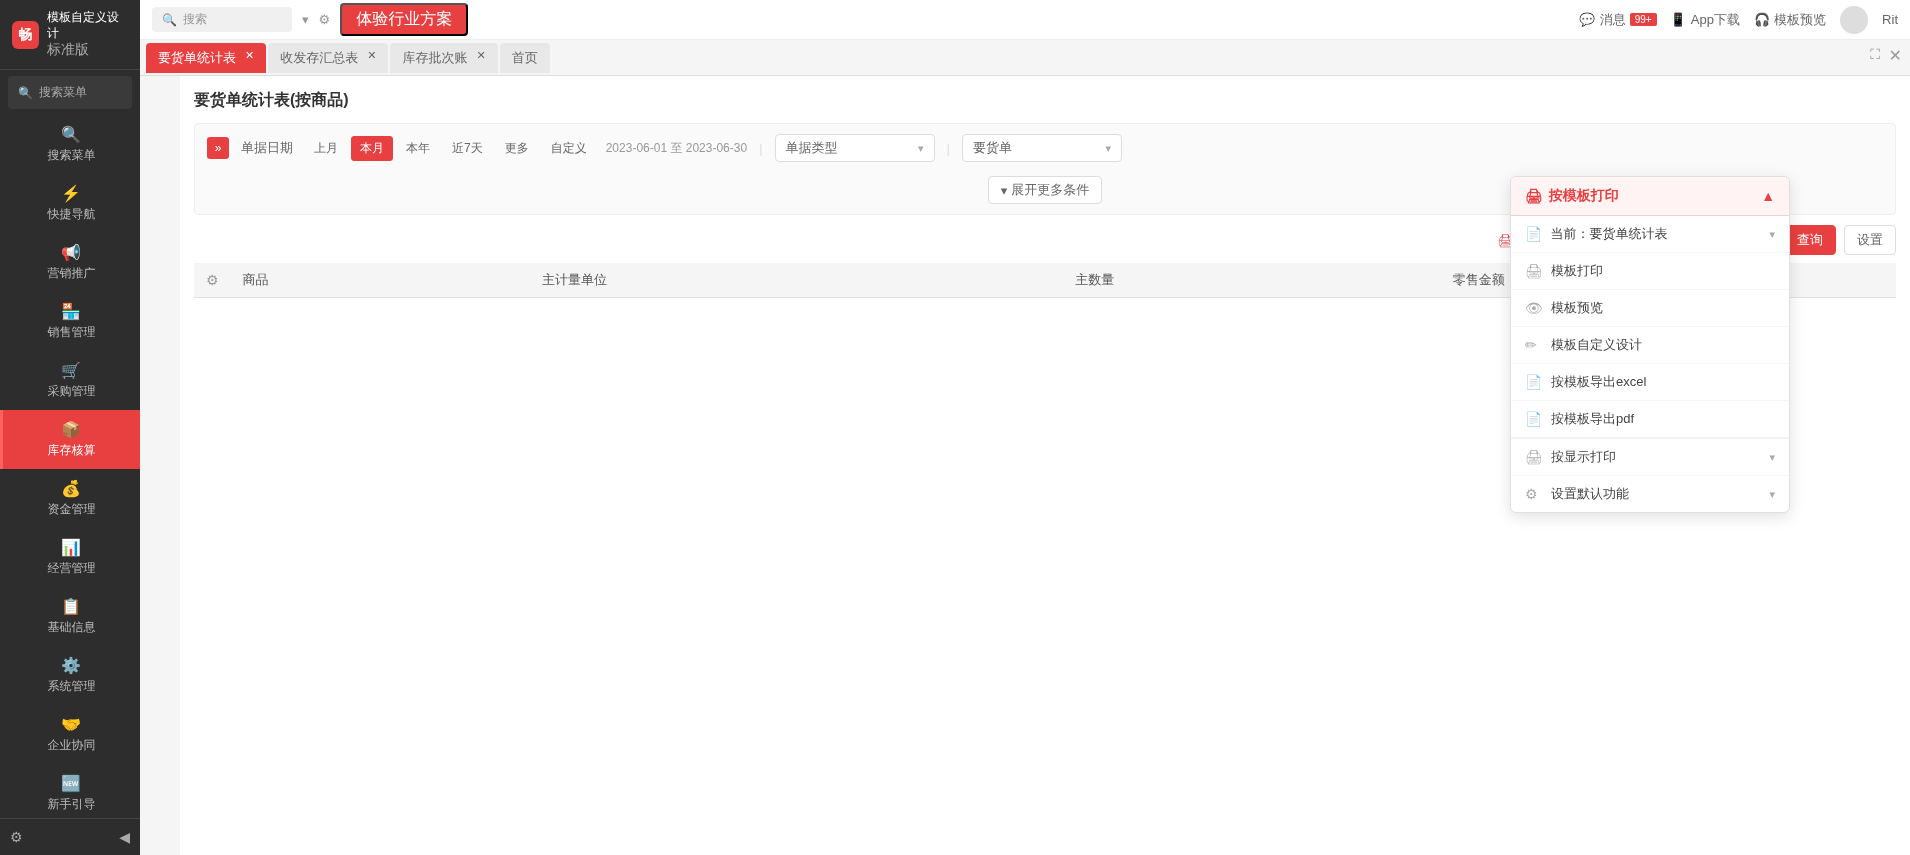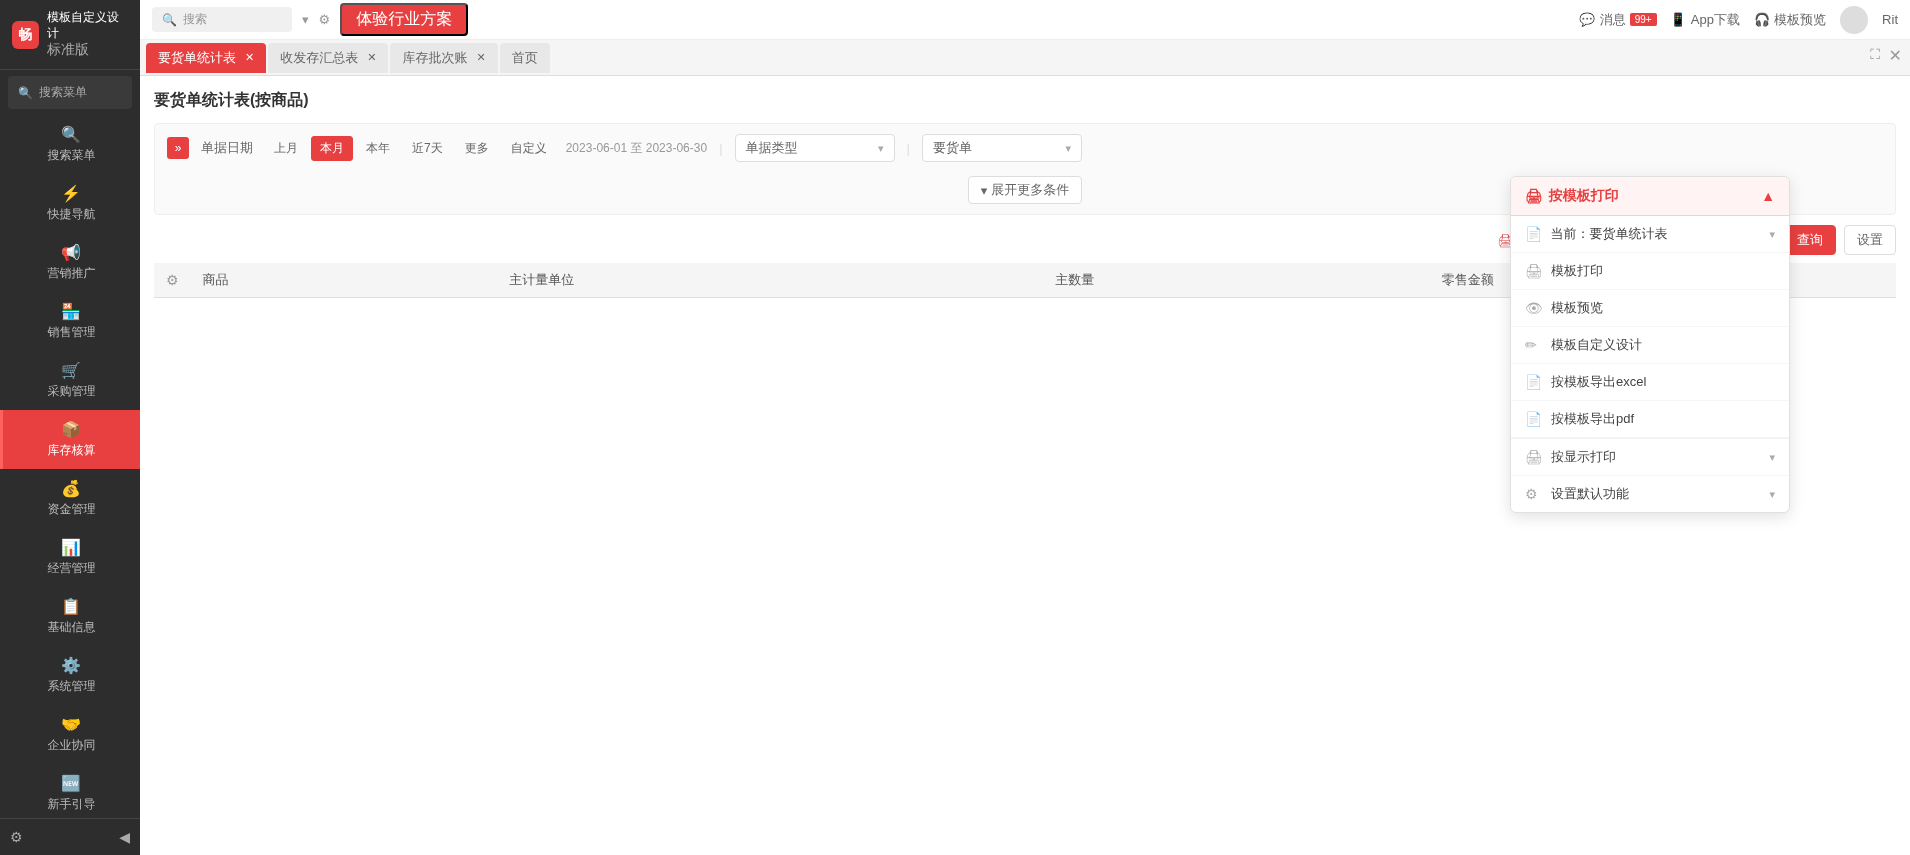--- a/index.html
+++ b/index.html
@@ -106,39 +106,40 @@
       background: #f5f5f5;
       display: flex;
       align-items: center;
       padding: 0 6px;
       gap: 2px;
       border-bottom: 1px solid #ddd;
       flex-shrink: 0;
       position: relative;
     }
     .tab {
-      display: flex; align-items: center; gap: 5px;
+      display: flex; gap: 5px;
       padding: 6px 12px; border-radius: 4px 4px 0 0;
       cursor: pointer; font-size: 13px; color: #666;
       background: #e8e8e8;
     }
     .tab.active {
       background: #e84040; color: #fff;
     }
     .tab .close-icon { font-size: 11px; color: inherit; margin-left: 4px; }
     .tab-close-btn { position: absolute; right: 8px; top: 6px; font-size: 16px; color: #999; cursor: pointer; }
     .tab-expand-btn { position: absolute; right: 30px; top: 6px; font-size: 14px; color: #999; cursor: pointer; }
 
     
     .content {
       flex: 1;
       background: #fff;
       overflow-y: auto;
       padding: 14px;
       position: relative;
+      margin-left: 40px;
     }
 
     .page-title {
       font-size: 16px; font-weight: bold; color: #333;
       margin-bottom: 12px;
     }
 
     
     .filter-bar {
       background: #fafafa;

